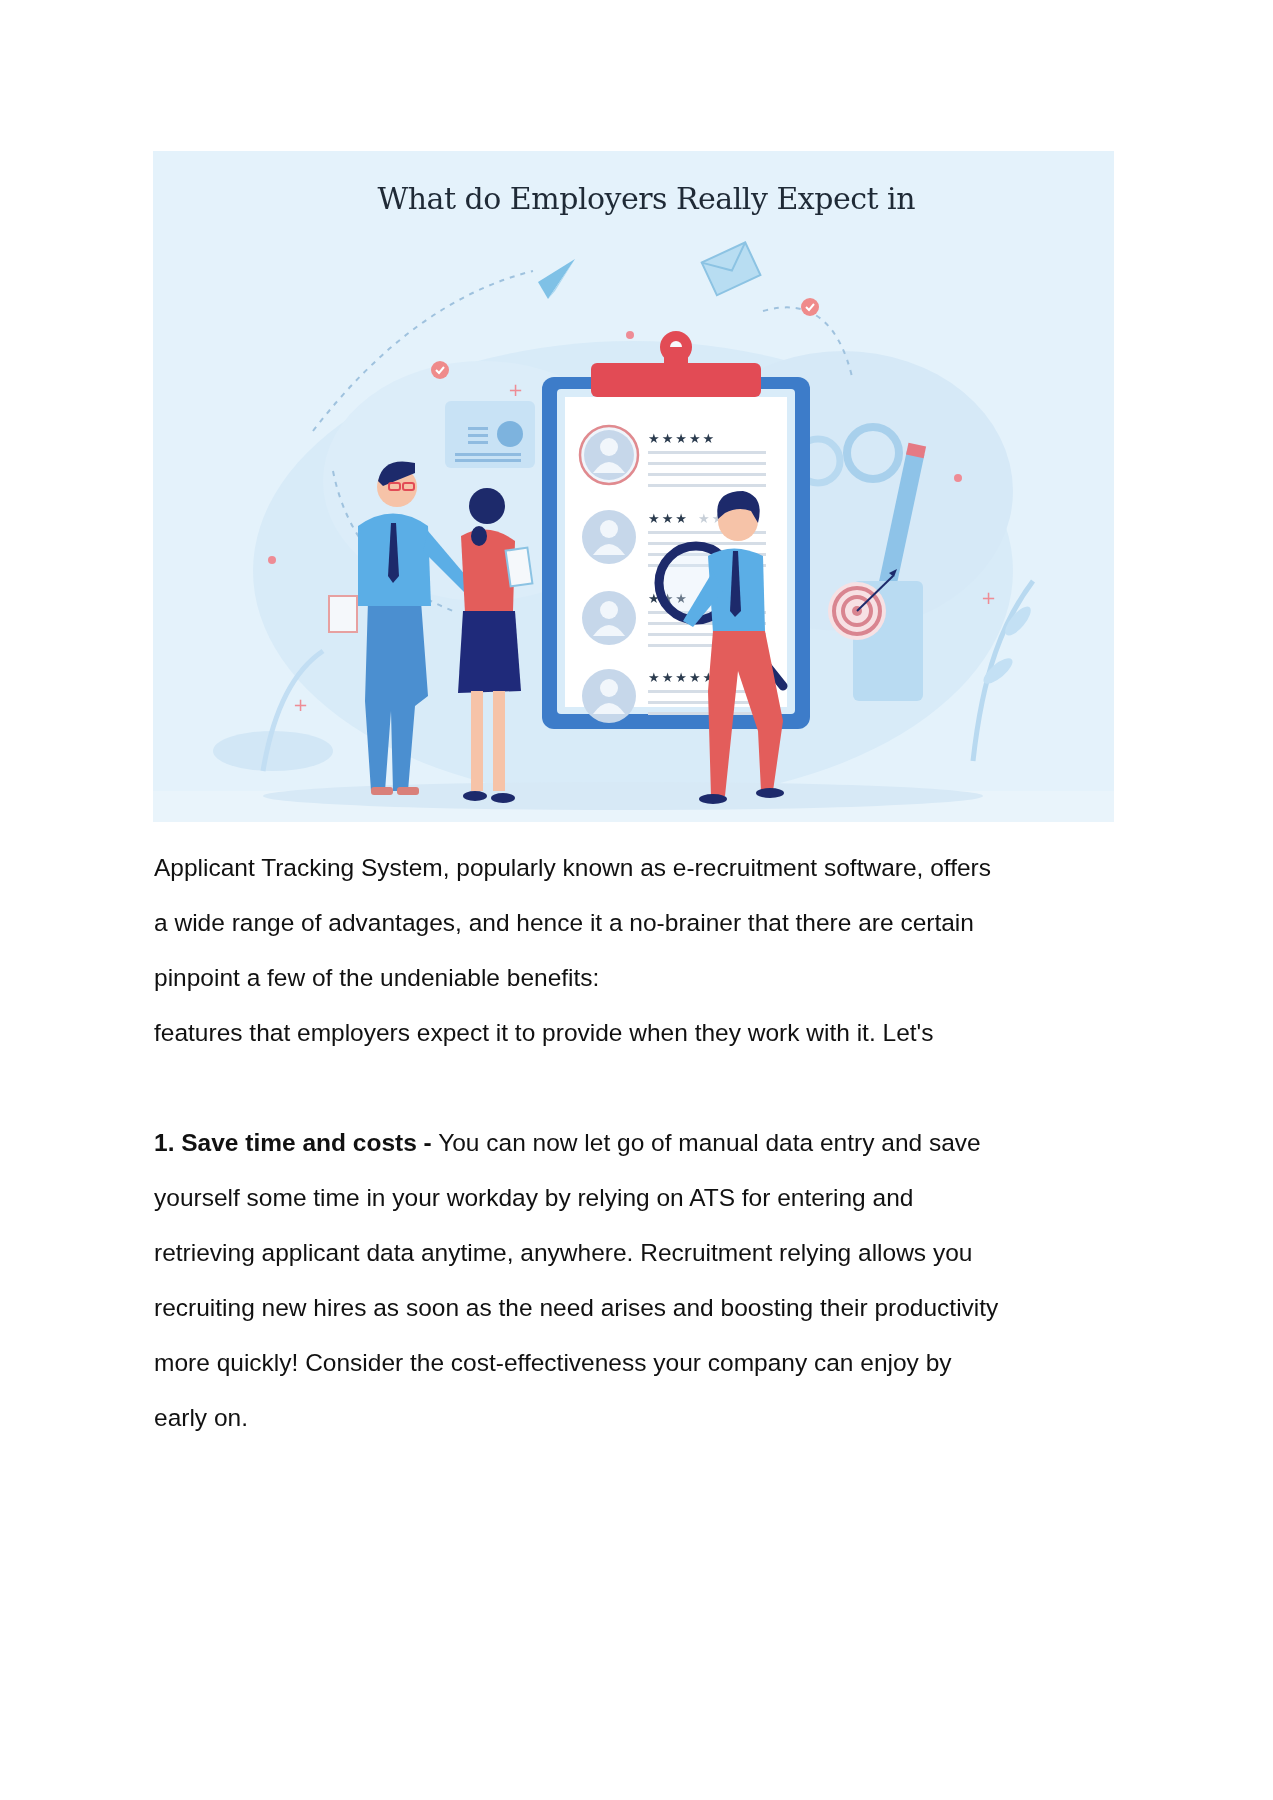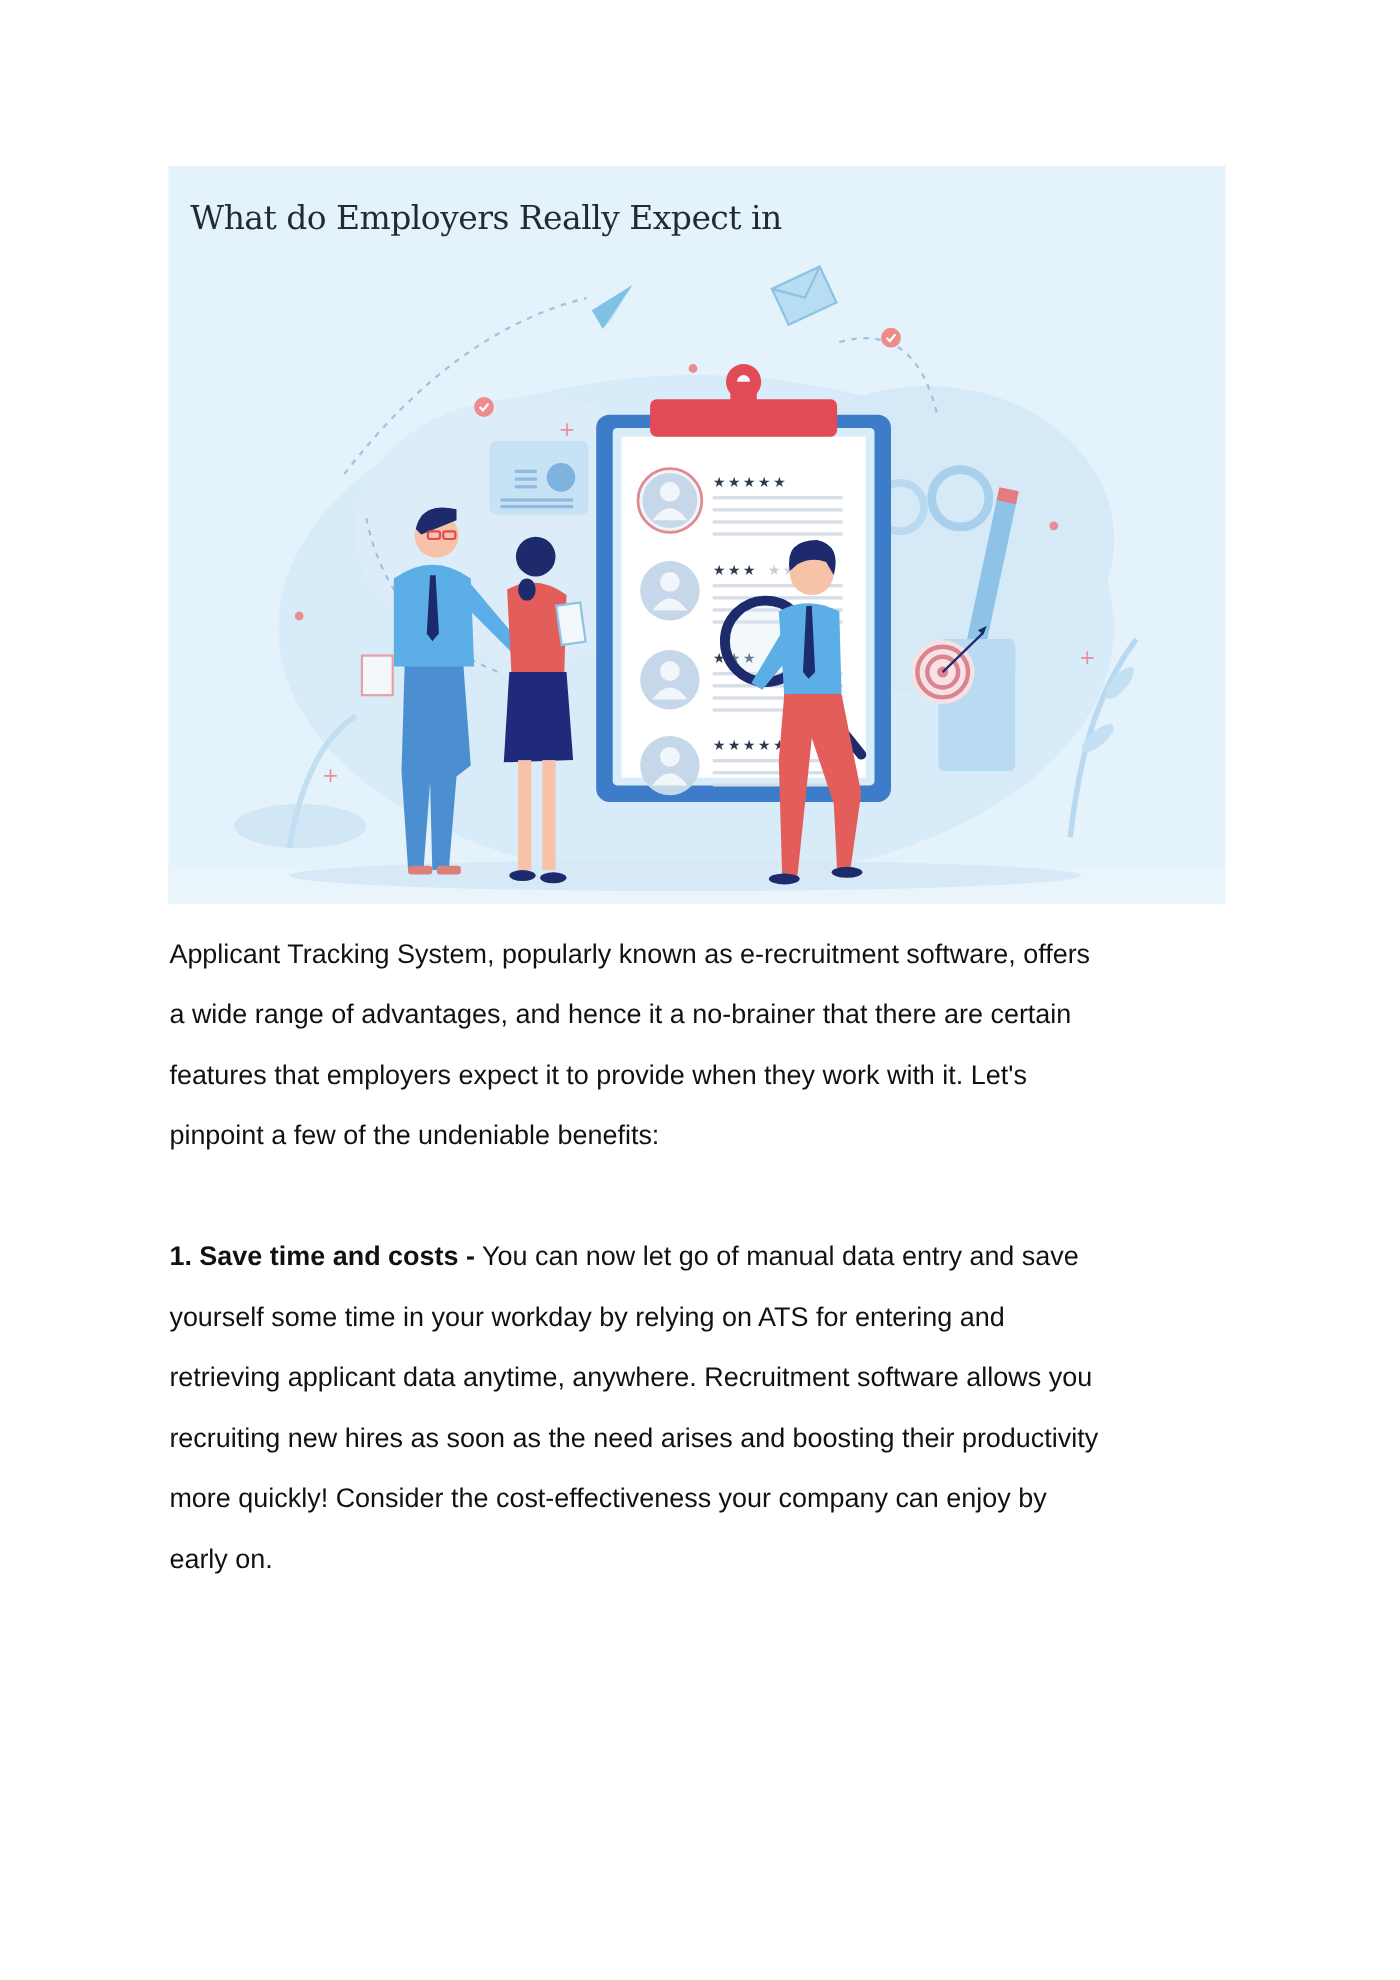--- a/index.html
+++ b/index.html
@@ -4,23 +4,23 @@
 <style>
   html, body { margin: 0; padding: 0; background: #ffffff; }
   body { width: 1273px; height: 1800px; position: relative; overflow: hidden; }
   .page { position: absolute; left: 0; top: 0; width: 1273px; height: 1800px; background: #ffffff; }
   .hero {
     position: absolute; left: 153px; top: 151px; width: 961px; height: 671px;
     background: #e4f2fb; overflow: hidden;
   }
   .hero svg { position: absolute; left: 0; top: 0; }
   .hero-title {
-    position: absolute; left: 0; top: 24px; width: 762px; text-align: left;
+    position: absolute; left: 0; top: 24px; width: 762px; text-align: right;
     font-family: "DejaVu Serif", "Liberation Serif", serif;
-    font-size: 30px; line-height: 48px; color: #1f2a36; letter-spacing: -0.5px; padding-left: 20px;
+    font-size: 30px; line-height: 48px; color: #1f2a36; letter-spacing: -0.5px;
   }
   .hero-title span { display: block; }
   .body-text {
     position: absolute; left: 154px; top: 845px; width: 1000px;
     font-family: Liberation Sans, sans-serif;
     font-size: 24.5px; color: #111111;
   }
   .line { display: block; height: 55px; line-height: 46px; white-space: nowrap; }
   .gap { display: block; height: 55px; }
   .bold { font-weight: bold; margin-top: 44px; }
@@ -198,29 +198,29 @@
 
     <div class="hero-title">
       <span>What do Employers Really Expect in</span>
     </div>
   </div>
 
   <div class="body-text">
     <div>
       <span class="line">Applicant Tracking System, popularly known as e-recruitment software, offers</span>
       <span class="line">a wide range of advantages, and hence it a no-brainer that there are certain</span>
+      <span class="line">pinpoint a few of the undeniable benefits:</span>
       <span class="line">features that employers expect it to provide when they work with it. Let's</span>
-      <span class="line">pinpoint a few of the undeniable benefits:</span>
     </div>
     <span class="gap"></span>
 
     <div>
       <span class="line"><span class="bold">1. Save time and costs -</span><span> You can now let go of manual data entry and save</span></span>
       <span class="line">yourself some time in your workday by relying on ATS for entering and</span>
-      <span class="line">retrieving applicant data anytime, anywhere. Recruitment software allows you</span>
+      <span class="line">retrieving applicant data anytime, anywhere. Recruitment relying allows you</span>
       <span class="line">recruiting new hires as soon as the need arises and boosting their productivity</span>
       <span class="line">more quickly! Consider the cost-effectiveness your company can enjoy by</span>
       <span class="line">early on.</span>
     </div>
 
   </div>
 
 </div>
 
 </body></html>

